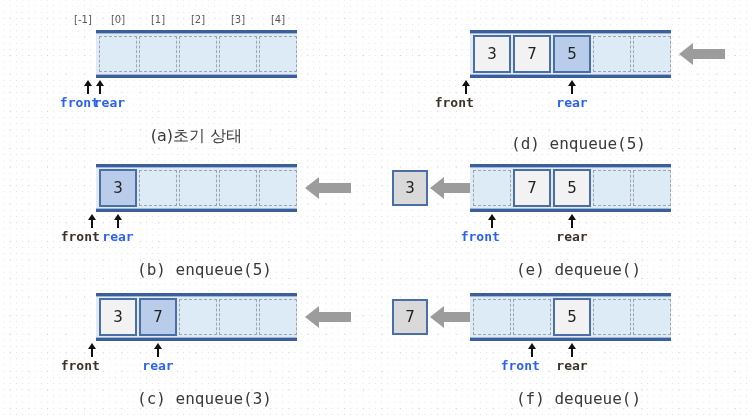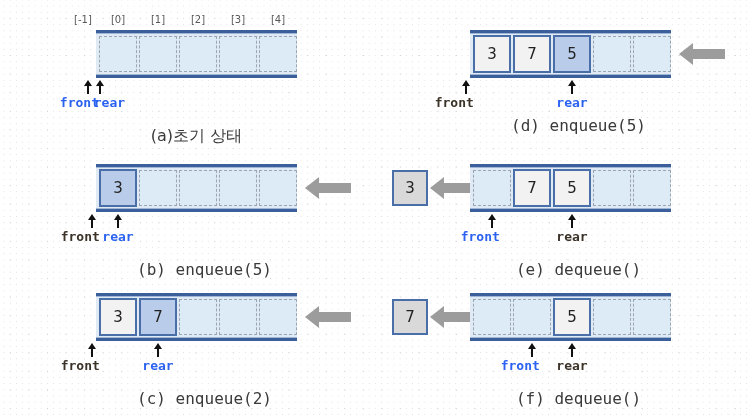--- a/index.html
+++ b/index.html
@@ -200,21 +200,21 @@
       </div>
       <div class="ptr">
         <div class="head" style="left: 158px; top: 343px;"></div>
         <div class="stem" style="left: 158px; top: 349px; height: 8px;"></div>
         <div class="lbl blue" style="left: 158px; top: 358px;">rear</div>
       </div>
       <div class="bigarrow" style="left: 305px; top: 306px; width: 46px; height: 22px;">
         <div class="tip"></div>
         <div class="shaft" style="top: 6px; height: 10px; width: 34px;"></div>
       </div>
-      <div class="cap" style="left: 204.5px; top: 389px;">(c) enqueue(2)</div>
+      <div class="cap" style="left: 204.5px; top: 389px;">(c) enqueue(3)</div>
     </div>
     <div class="panel" style="left: 0px; top: 0px;">
       <div class="queue" style="left: 470px; top: 30px; width: 201px; height: 48px;">
         <div class="qbody" style="width: 201px; height: 48px;"></div>
         <div class="qbar top" style="width: 201px;"></div>
         <div class="qbar bot" style="width: 201px;"></div>
         <div class="slot" style="left: 123px; top: 6px; width: 38px; height: 36px;"></div>
         <div class="slot" style="left: 163px; top: 6px; width: 38px; height: 36px;"></div>
         <div class="cell filled-old" style="left: 3px; top: 5px; width: 38px; height: 38px;">3</div>
         <div class="cell filled-old" style="left: 43px; top: 5px; width: 38px; height: 38px;">7</div>
@@ -227,21 +227,21 @@
       </div>
       <div class="ptr">
         <div class="head" style="left: 572px; top: 80px;"></div>
         <div class="stem" style="left: 572px; top: 86px; height: 8px;"></div>
         <div class="lbl blue" style="left: 572px; top: 95px;">rear</div>
       </div>
       <div class="bigarrow" style="left: 679px; top: 43px; width: 46px; height: 22px;">
         <div class="tip"></div>
         <div class="shaft" style="top: 6px; height: 10px; width: 34px;"></div>
       </div>
-      <div class="cap" style="left: 578.5px; top: 116px;">(d) enqueue(5)</div>
+      <div class="cap" style="left: 578.5px; top: 134px;">(d) enqueue(5)</div>
     </div>
     <div class="panel" style="left: 0px; top: 0px;">
       <div class="queue" style="left: 470px; top: 164px; width: 201px; height: 48px;">
         <div class="qbody" style="width: 201px; height: 48px;"></div>
         <div class="qbar top" style="width: 201px;"></div>
         <div class="qbar bot" style="width: 201px;"></div>
         <div class="slot" style="left: 3px; top: 6px; width: 38px; height: 36px;"></div>
         <div class="slot" style="left: 123px; top: 6px; width: 38px; height: 36px;"></div>
         <div class="slot" style="left: 163px; top: 6px; width: 38px; height: 36px;"></div>
         <div class="cell filled-old" style="left: 43px; top: 5px; width: 38px; height: 38px;">7</div>

